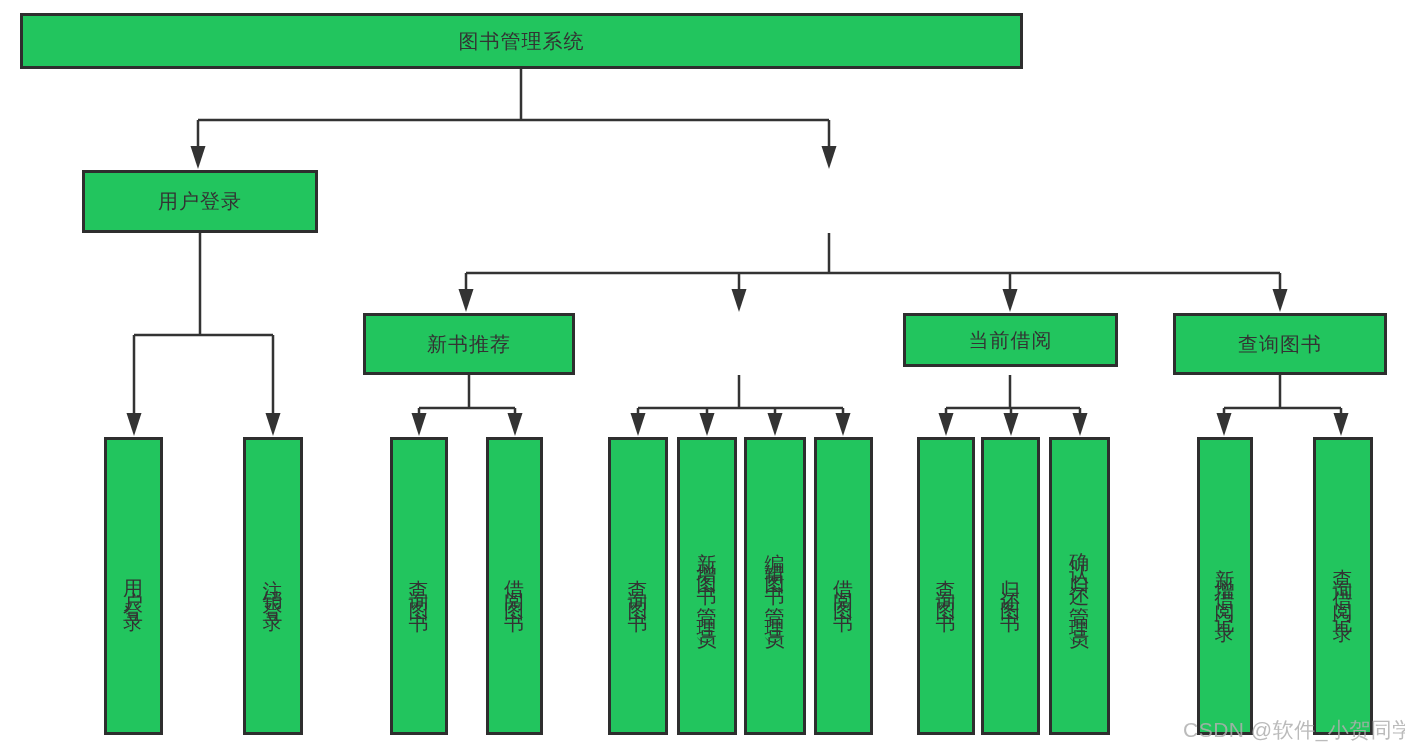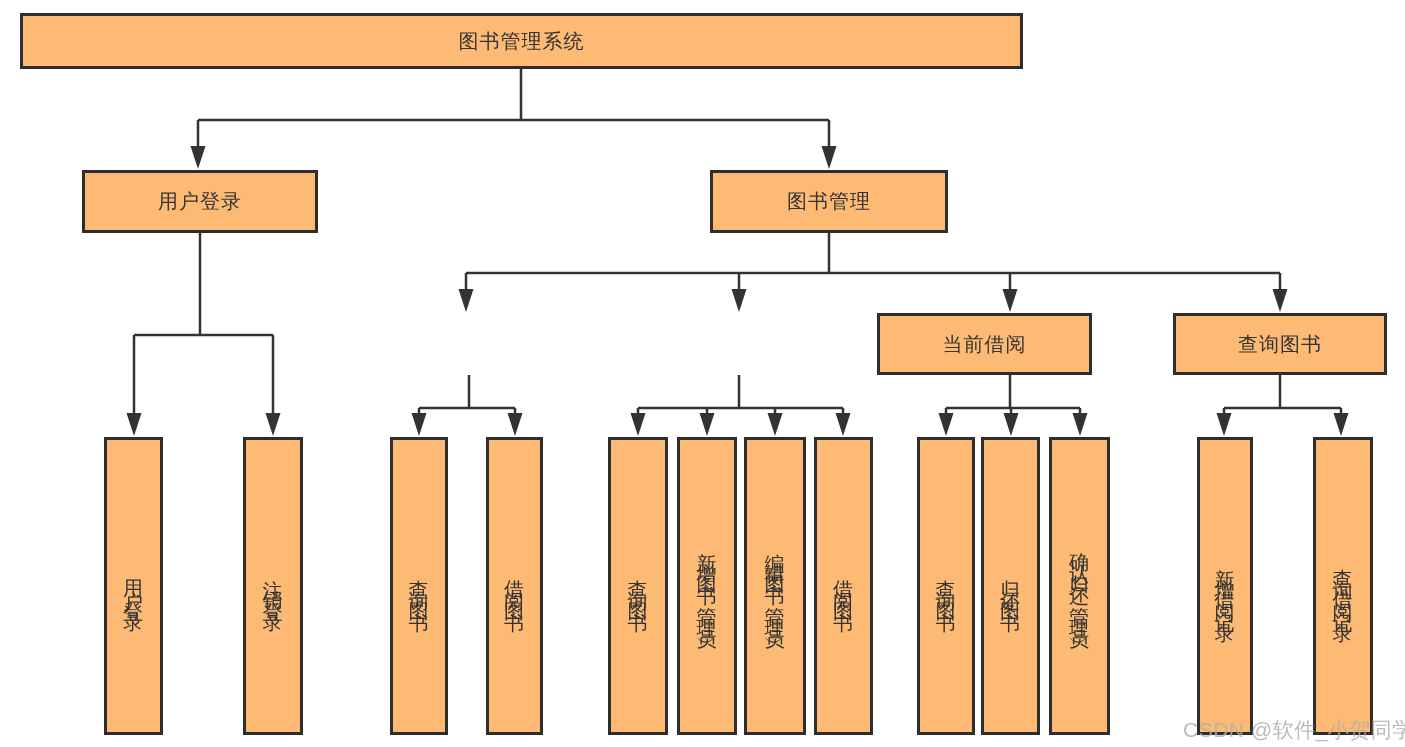--- a/index.html
+++ b/index.html
@@ -7,21 +7,21 @@
     position:relative;
     width:1405px;height:747px;
     background:#ffffff;
     font-family:"Liberation Sans", sans-serif;
     overflow:hidden;
   }
   svg.connectors{position:absolute;left:0;top:0;z-index:1;}
   .node{
     position:absolute;
     box-sizing:border-box;
-    background:#fdba74;
+    background:#22c55e;
     border:3px solid #2e2e2e;
     display:flex;
     align-items:center;
     justify-content:center;
     z-index:2;
     color:#333333;
   }
   .node.h span{
     font-size:20px;
     letter-spacing:1px;
@@ -91,25 +91,25 @@
     </g>
   </svg>
 
   <div class="node h" style="left:20px;top:13px;width:1003px;height:56px">
     <span>图书管理系统</span>
   </div>
 
   <div class="node h" style="left:82px;top:170px;width:236px;height:63px">
     <span>用户登录</span>
   </div>
-  <div class="node h" style="left:710px;top:170px;width:238px;height:63px">
-    <span>图书管理</span>
+
+  <div class="node h" style="left:363px;top:313px;width:212px;height:62px">
+    <span>新书推荐</span>
   </div>
-
-  <div class="node h" style="left:877px;top:313px;width:215px;height:62px">
+  <div class="node h" style="left:903px;top:313px;width:215px;height:54px">
     <span>当前借阅</span>
   </div>
   <div class="node h" style="left:1173px;top:313px;width:214px;height:62px">
     <span>查询图书</span>
   </div>
 
   <div class="node leaf" style="left:104px;top:437px;width:59px;height:298px">
     <span>用户登录</span>
   </div>
   <div class="node leaf" style="left:243px;top:437px;width:60px;height:298px">

